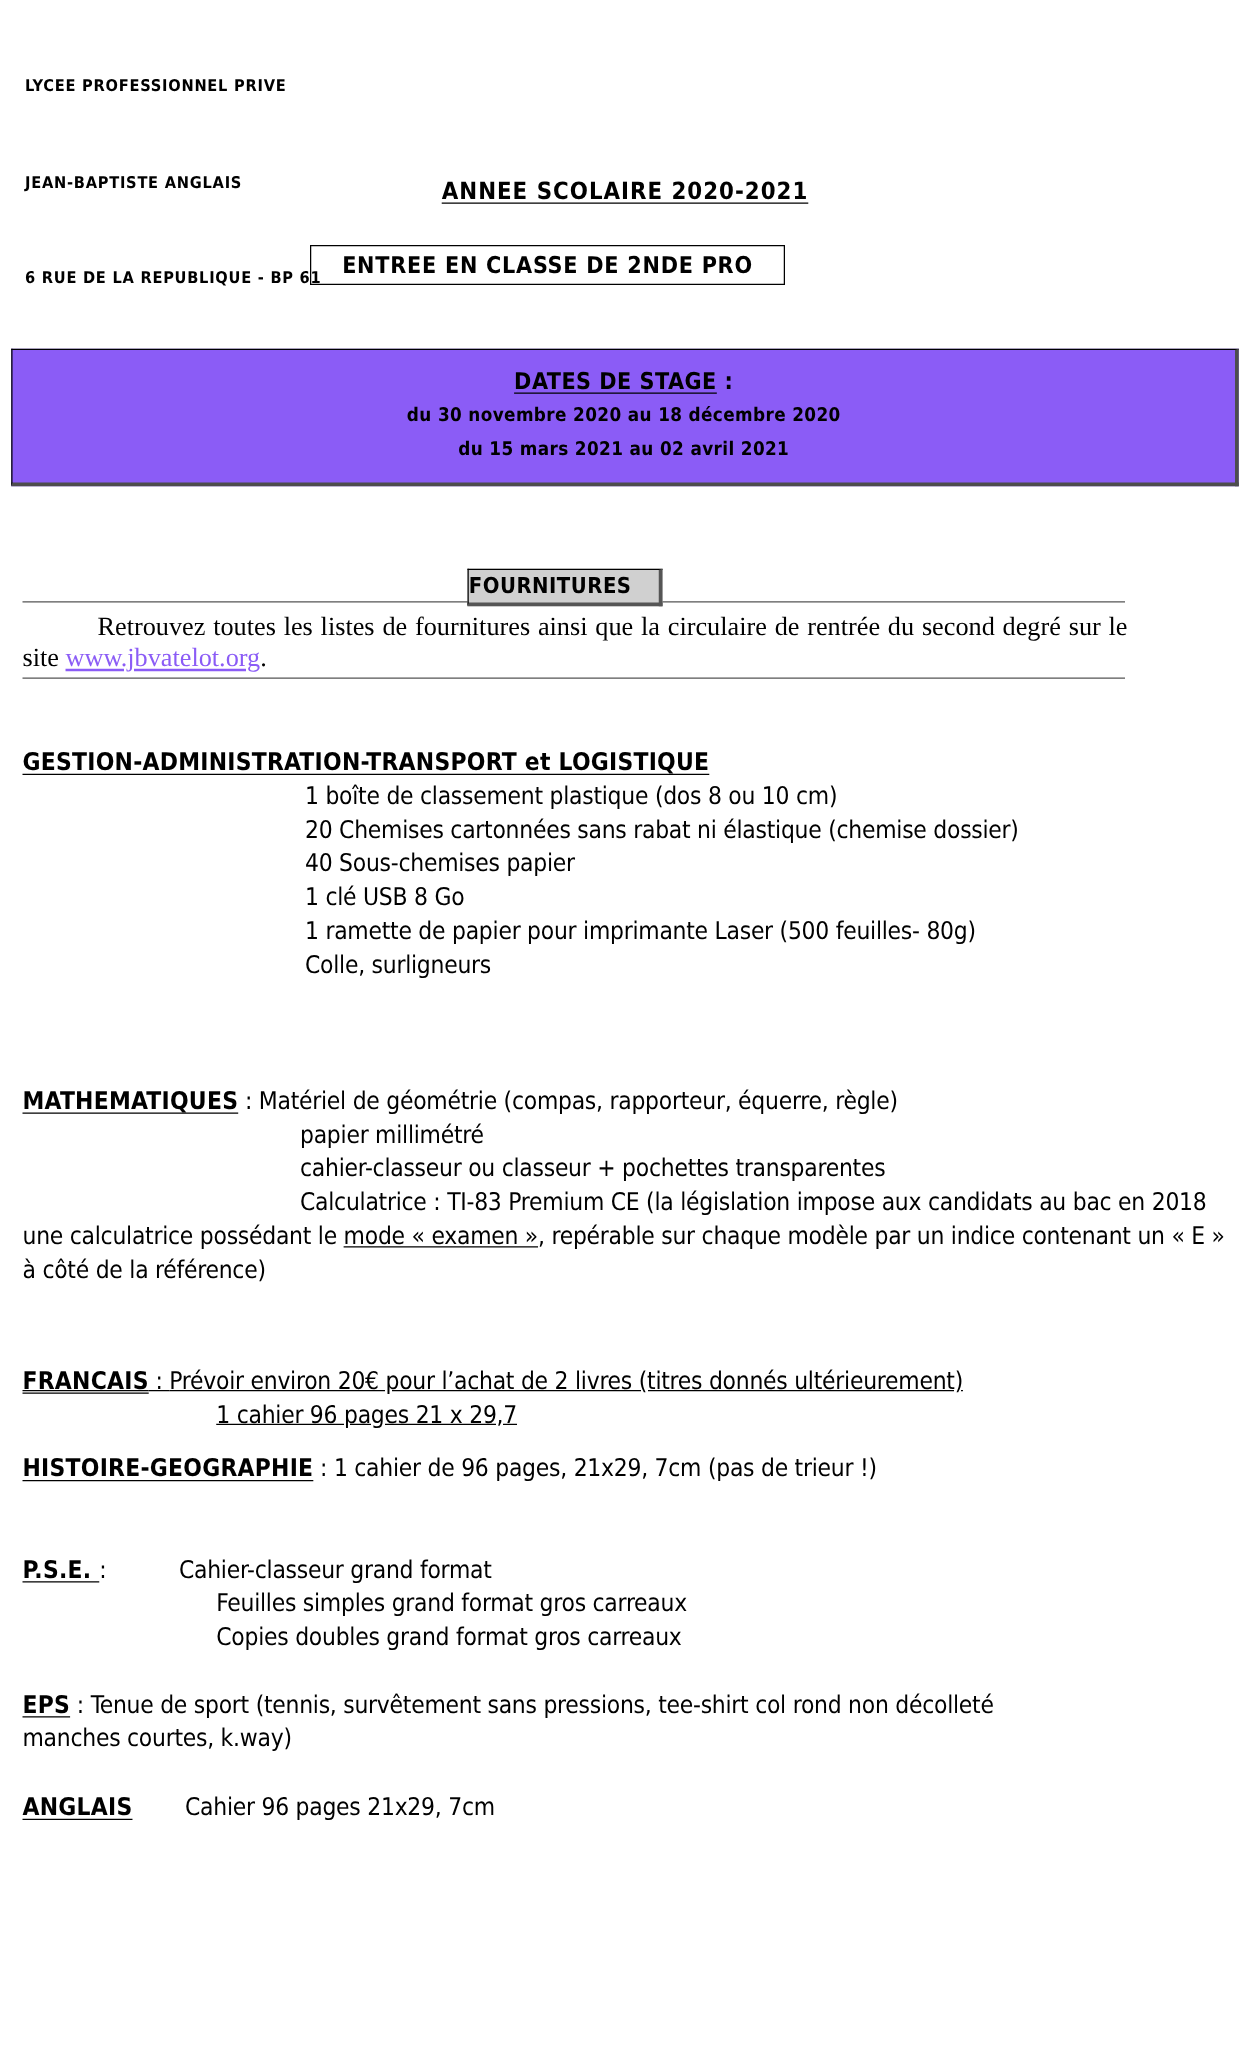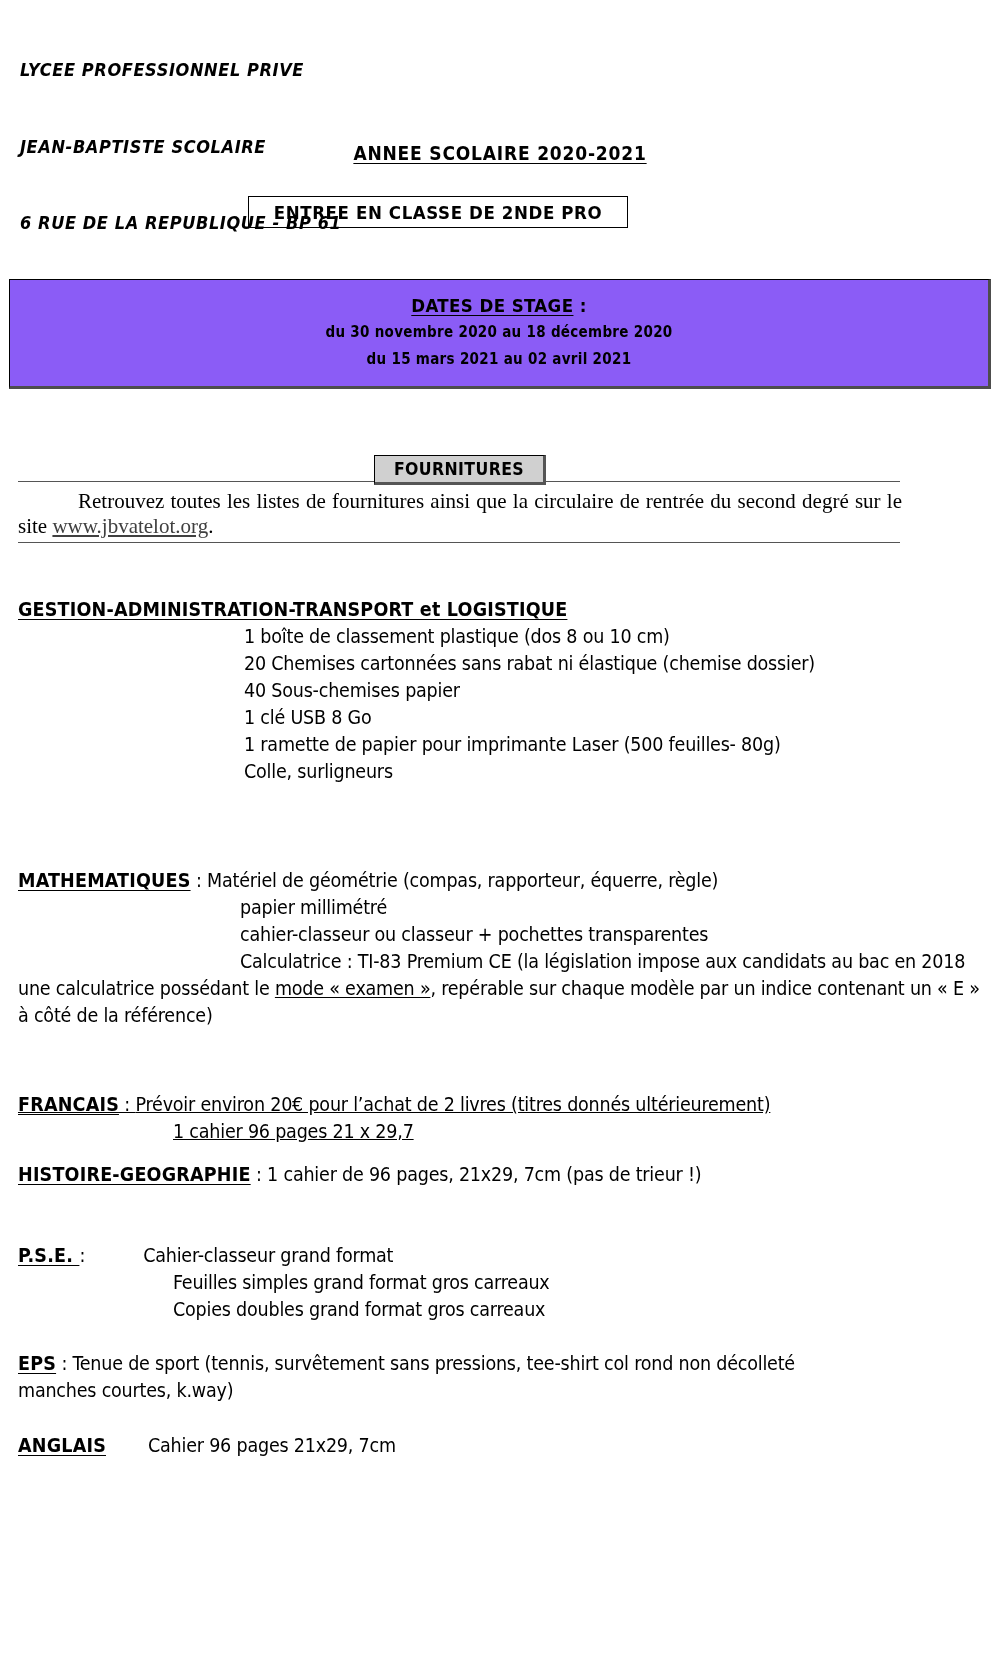--- a/index.html
+++ b/index.html
@@ -30,25 +30,24 @@
     font-stretch: condensed;
     letter-spacing: -0.2px;
   }
 
   
   .letterhead {
     position: absolute;
     left: 20px;
     top: 6px;
     font-weight: bold;
-    font-size: 18px;
+    font-size: 13px;
     line-height: 25.5px;
     letter-spacing: 0.6px;
     white-space: pre;
-    font-style: italic;
   }
   .letterhead div { white-space: pre; }
 
   
   .schoolyear {
     position: absolute;
     left: 0;
     top: 142px;
     width: 1000px;
     text-align: center;
@@ -115,48 +114,48 @@
     left: 18px;
     top: 481px;
     width: 882px;
     height: 0;
     border-top: 1.4px solid #555;
   }
   .fourn-box {
     position: absolute;
     left: 374px;
     top: 455px;
-    width: 172px;
+    width: 156px;
     height: 30px;
     background: #d0d0d0;
     border: 1.4px solid #000;
     border-right: 3px solid #555;
     border-bottom: 3px solid #555;
     box-sizing: border-box;
     display: flex;
     align-items: center;
-    justify-content: center;
+    justify-content: flex-start;
     font-weight: bold;
     font-size: 17.5px;
     letter-spacing: 0.4px;
   }
 
   .intro {
     position: absolute;
     left: 18px;
     top: 489px;
     width: 884px;
     font-family: "Liberation Serif", "DejaVu Serif", serif;
     font-size: 21px;
     line-height: 25px;
     text-indent: 60px;
     text-align: justify;
   }
   .link {
-    color: #404040;
+    color: #8b5cf6;
     text-decoration: underline;
     text-underline-offset: 2px;
   }
   .rule2 {
     position: absolute;
     left: 18px;
     top: 542px;
     width: 882px;
     height: 0;
     border-top: 1.2px solid #555;
@@ -195,21 +194,21 @@
   }
   .nowrap { white-space: nowrap; }
 </style>
 </head>
 <body>
 
 <div class="page">
 
   <div class="letterhead hand">
     <div>LYCEE PROFESSIONNEL PRIVE</div>
-    <div>JEAN-BAPTISTE SCOLAIRE</div>
+    <div>JEAN-BAPTISTE ANGLAIS</div>
     <div>6 RUE DE LA REPUBLIQUE - BP 61</div>
     <div>54203 TOUL CEDEX</div>
   </div>
 
   <div class="schoolyear hand">
     <span>ANNEE SCOLAIRE 2020-2021</span>
   </div>
 
   <div class="entree-box hand">
     <span>ENTREE EN CLASSE DE 2NDE PRO</span>

